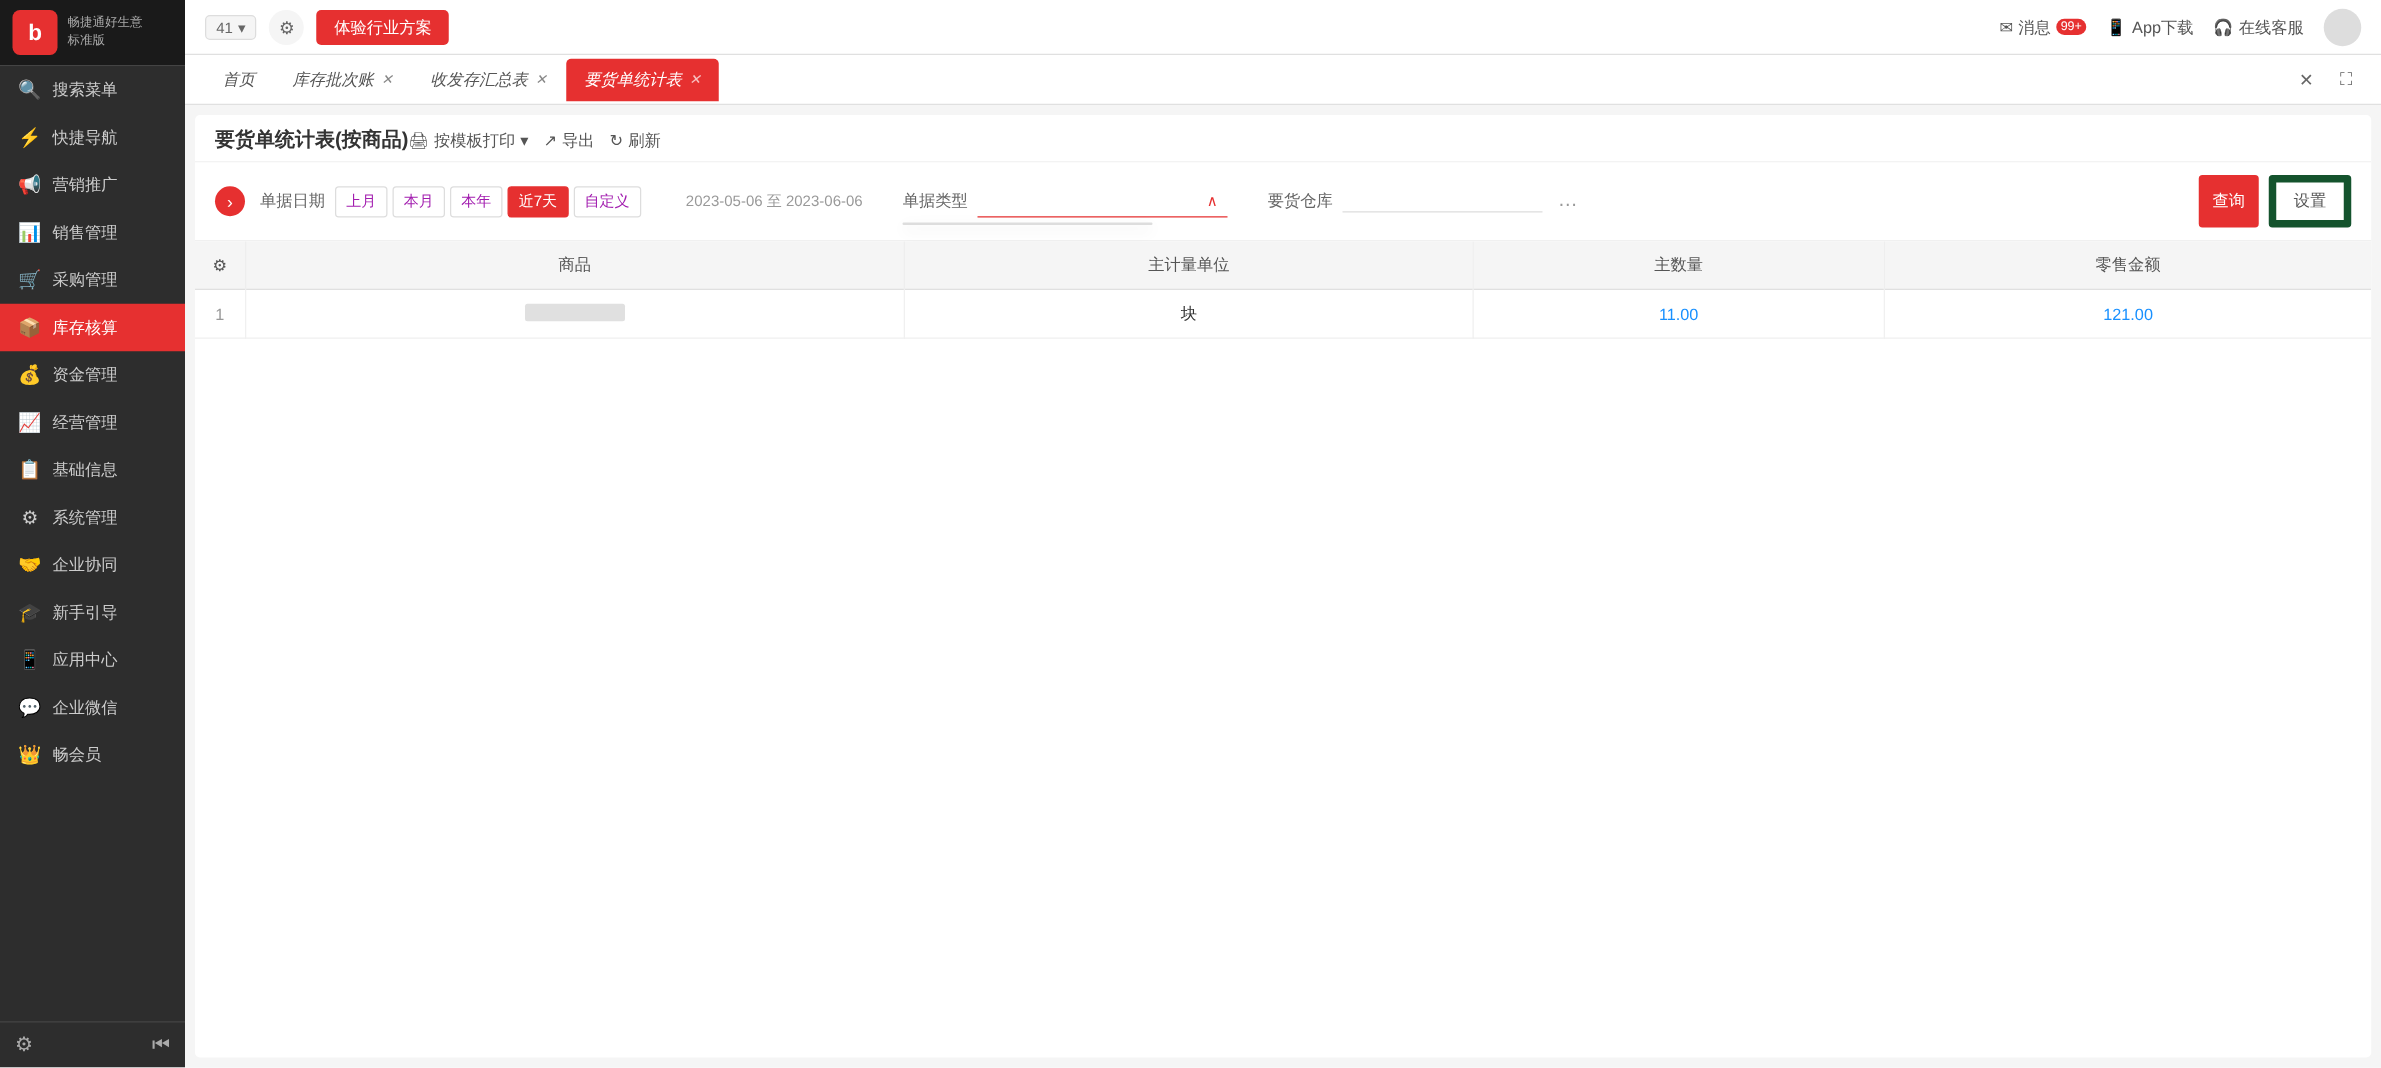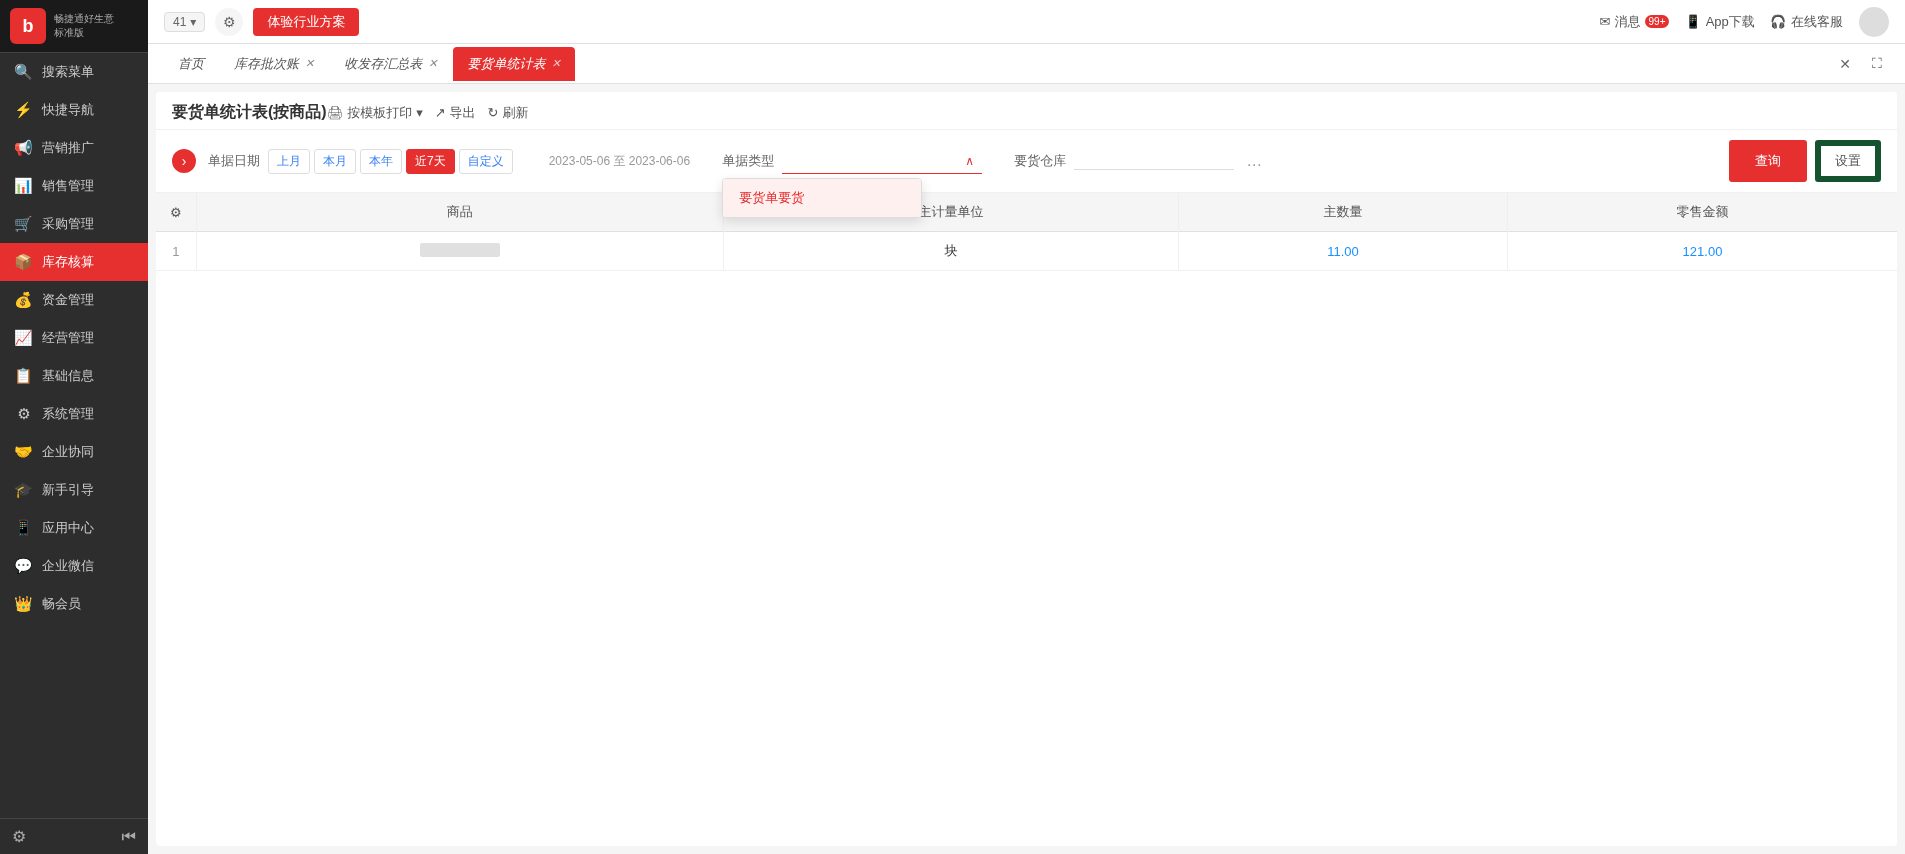--- a/index.html
+++ b/index.html
@@ -262,21 +262,21 @@
       align-items: center;
       gap: 4px;
     }
     .filter-period-btn {
       padding: 3px 8px;
       font-size: 12px;
       border: 1px solid #ddd;
       border-radius: 3px;
       background: #fff;
       cursor: pointer;
-      color: #3b82f6;
+      color: #a21caf;
     }
     .filter-period-btn.hot {
       background: #e63030;
       color: white;
       border-color: #e63030;
     }
     .filter-date-range {
       font-size: 12px;
       color: #999;
       margin-left: 28px;
@@ -319,21 +319,21 @@
     }
     .filter-actions {
       margin-left: auto;
       display: flex;
       gap: 8px;
     }
     .btn-query {
       background: #e63030;
       color: white;
       border: none;
-      padding: 6px 26px;
+      padding: 6px 11px;
       border-radius: 3px;
       font-size: 13px;
       cursor: pointer;
     }
     .btn-settings {
       background: #fff;
       color: #555;
       border: 6px solid #14532d;
       padding: 6px 14px;
       border-radius: 3px;
@@ -601,21 +601,20 @@
       </div>
 
       <div class="filter-type-section">
         <span class="filter-label">单据类型</span>
         <div class="filter-select" id="type-select-trigger">
           <span class="filter-select-text"></span>
           <span class="filter-select-arrow">∧</span>
         </div>
 
         <div class="dropdown-menu" id="type-dropdown">
-        <div class="dropdown-item selected">要货单要货</div>
           </div>
       </div>
 
       <div class="filter-warehouse-section">
         <span class="filter-label">要货仓库</span>
         <div class="filter-warehouse-input"></div>
         <span class="filter-more-btn">…</span>
       </div>
 
       <div class="filter-actions">

